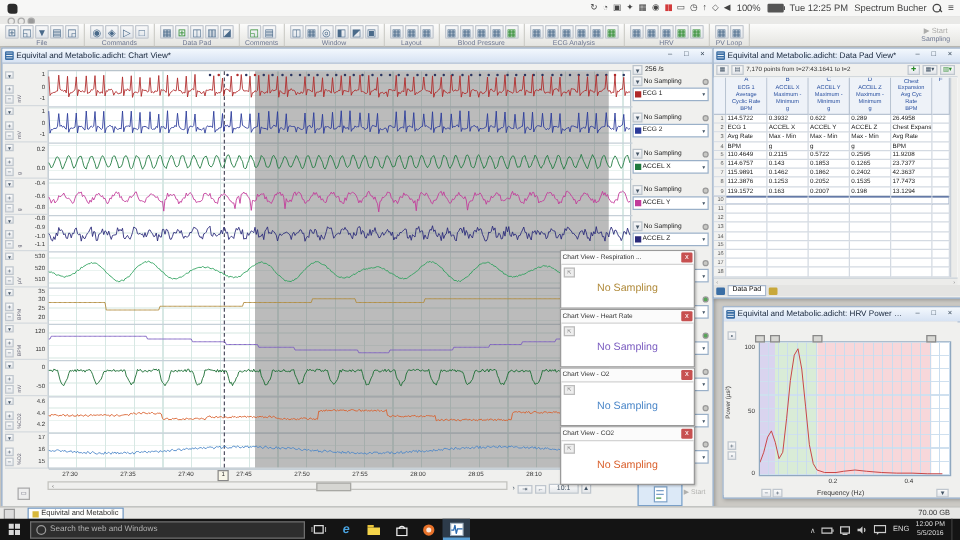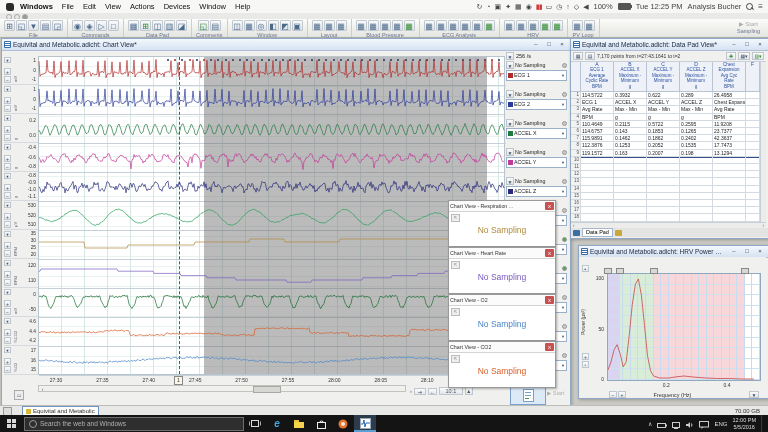--- a/index.html
+++ b/index.html
@@ -91,49 +91,39 @@
   .win-start{width:9px;height:9px;display:grid;grid-template-columns:4px 4px;grid-template-rows:4px 4px;gap:1px;}
   .win-start div{background:#d8d8d8;}
 </style>
 </head>
 <body>
 
 <div id="screen">
 
   <div id="menubar" class="abs">
     <div style="width:8px;height:8px;background:#2b2b2b;border-radius:2px 3px 2px 3px;margin-left:6px;"></div>
-    <div id="menu-items">
-        <div style="font-weight: bold;">Windows</div>
-        <div class="menu-item">File</div>
-        <div class="menu-item">Edit</div>
-        <div class="menu-item">View</div>
-        <div class="menu-item">Actions</div>
-        <div class="menu-item">Devices</div>
-        <div class="menu-item">Window</div>
-        <div class="menu-item">Help</div>
-      </div>
     <div id="menu-right">
       <span id="menu-status-icons" style="display:flex;gap:4px;">
           <div class="mb-ic" style="font-size: 7px;">↻</div>
           <div class="mb-ic" style="font-size: 7px;">◔</div>
           <div class="mb-ic" style="font-size: 7px;">▣</div>
           <div class="mb-ic" style="font-size: 7px;">✦</div>
           <div class="mb-ic" style="font-size: 7px;">▦</div>
           <div class="mb-ic" style="font-size: 7px;">◉</div>
           <div class="mb-ic" style="font-size: 7px; color: rgb(210, 58, 58); letter-spacing: -1px;">▮▮</div>
           <div class="mb-ic" style="font-size: 7px;">▭</div>
           <div class="mb-ic" style="font-size: 7px;">◷</div>
           <div class="mb-ic" style="font-size: 7px;">↑</div>
           <div class="mb-ic" style="font-size: 7px;">◇</div>
           <div class="mb-ic" style="font-size: 7px;">◀</div>
         </span>
       <span>100%</span>
       <span class="battery"></span>
       <span>Tue 12:25 PM</span>
-      <span>Analysis Bucher</span>
+      <span>Spectrum Bucher</span>
       <span class="mag"></span>
       <span style="font-size:8px;color:#444;">≡</span>
     </div>
   </div>
 
   <div id="chrome" class="abs">
     <span class="dot" style="left:6px;"></span>
     <span class="dot" style="left:14px;"></span>
     <span class="dot" style="left:22px;background:#9a9a9a;"></span>
   </div>

